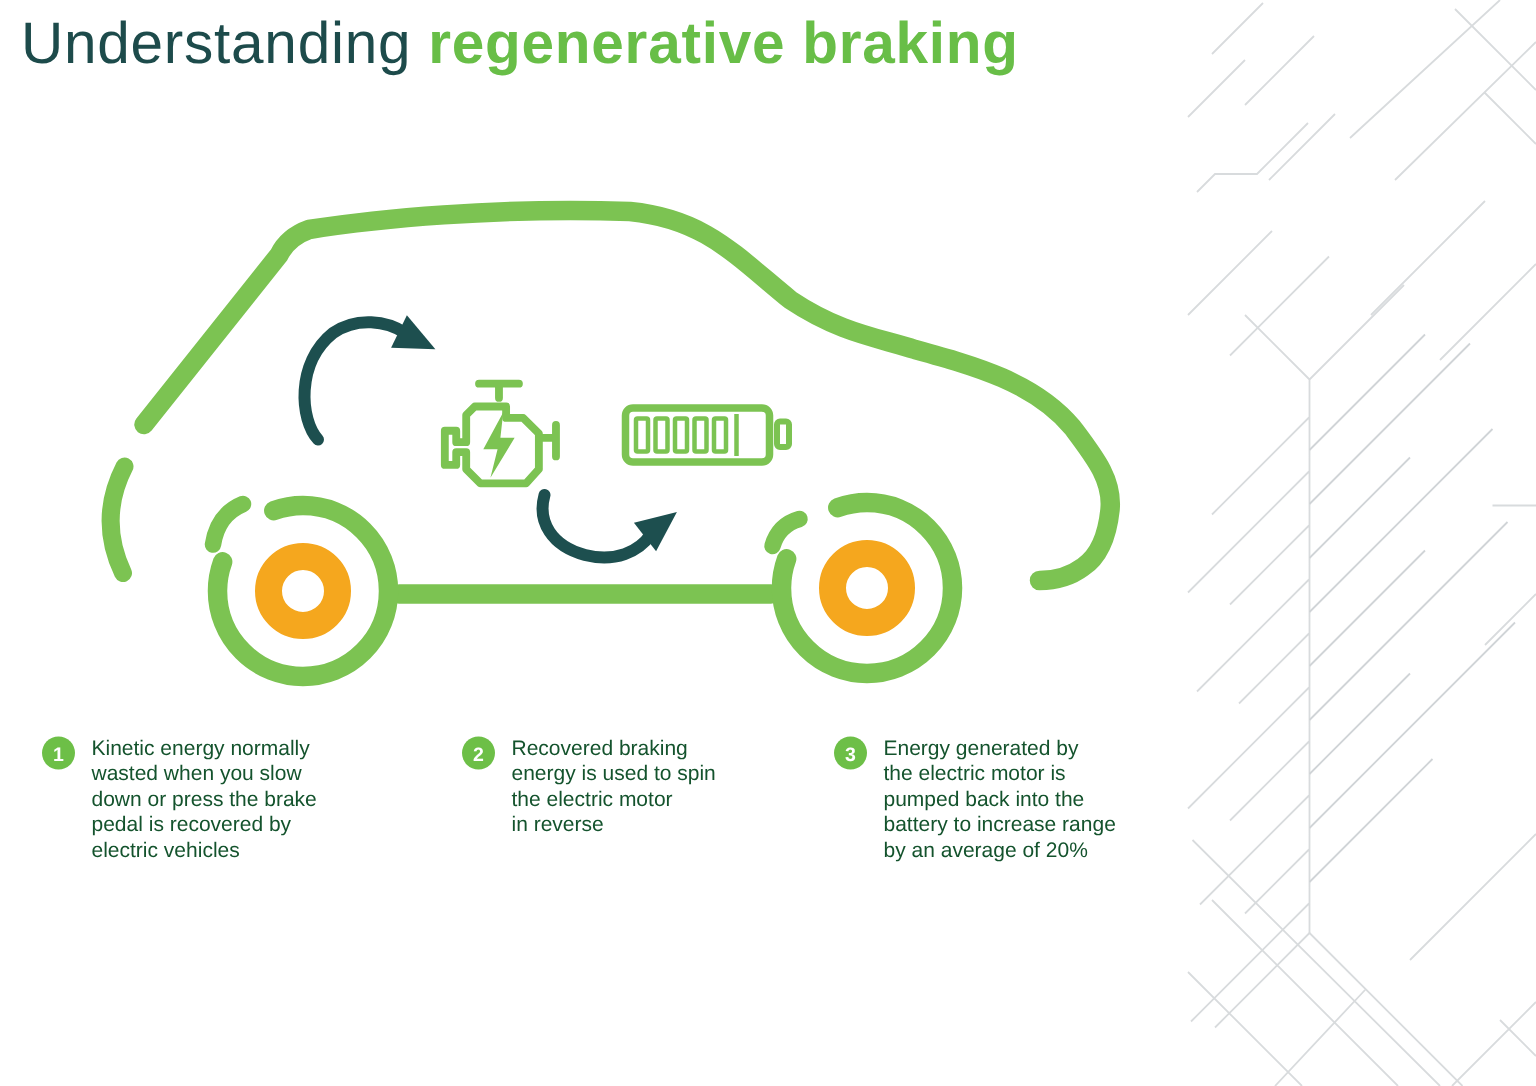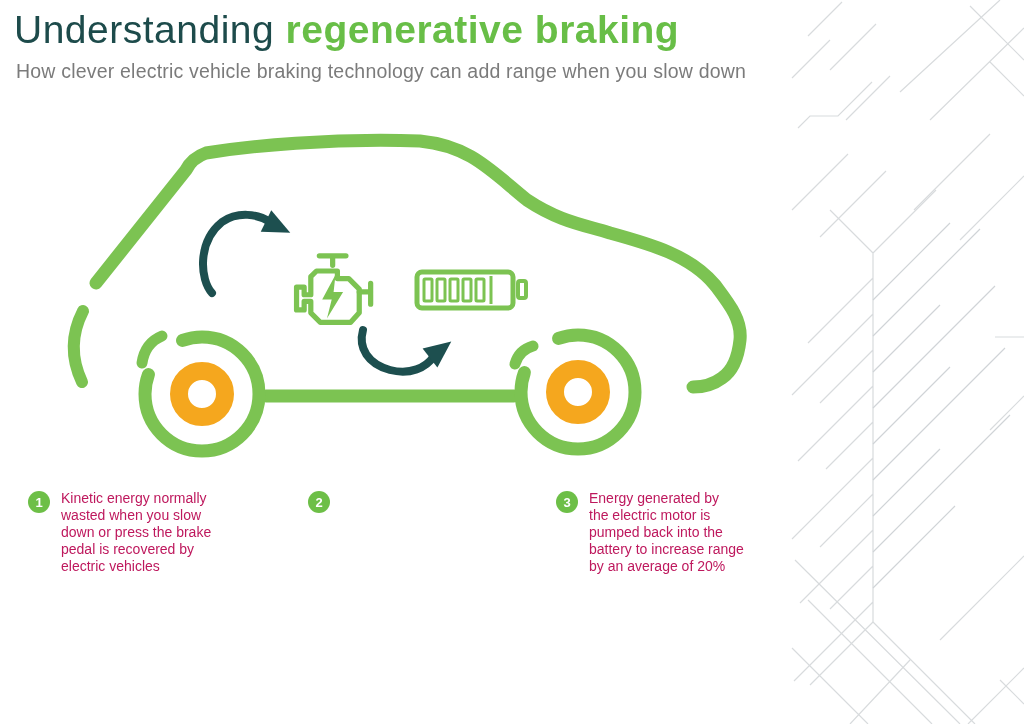--- a/index.html
+++ b/index.html
@@ -26,32 +26,31 @@
   .step{position:absolute;display:flex;gap:11px;align-items:flex-start;}
   .step-1{left:28px;top:490px;width:215px;}
   .step-2{left:308px;top:490px;width:200px;}
   .step-3{left:556px;top:490px;width:225px;}
   .badge{
     flex:none;width:22px;height:22px;border-radius:50%;background:#6dbf47;
     color:#fff;font-size:13px;font-weight:700;display:flex;align-items:center;justify-content:center;
     margin-top:1px;
   }
   .step-text{
-    font-size:14px;line-height:17px;color:#be185d;font-weight:400;
+    font-size:14px;line-height:17px;color:#14532d;font-weight:400;
     white-space:pre-line;
   }
   .step-text .bold{font-weight:400;}
 </style>
 </head>
 <body>
 
 <div class="page">
 
   <h1 class="title"><span>Understanding </span><span class="bold">regenerative braking</span></h1>
-  <p class="subtitle">How clever electric vehicle braking technology can add range when you slow down</p>
 
   <svg class="deco-svg" width="234" height="724" viewBox="0 0 234 724" aria-hidden="true">
     <g fill="none" stroke="#d8dbdd" stroke-width="1.2">
       <path d="M18 36 L52 2 M2 78 L40 40 M40 70 L86 24 M8 128 L20 116 L48 116 L82 82 M56 120 L100 76 M2 210 L58 154 M30 237 L96 171 M110 92 L210 0 M140 120 L234 28 M124 210 L200 134 M170 240 L234 176 M180 6 L234 60 M200 62 L234 96 M205 337 L234 337 M200 430 L234 396"></path>
       <path d="M83 253 L83 622 M40 210 L83 253 M83 253 L146 190 M83 278 L18 343 M83 314 L2 395 M83 350 L30 403 M83 386 L8 461 M83 422 L36 469 M83 458 L2 539 M83 494 L30 547 M83 530 L10 603 M83 566 L40 609 M83 602 L4 681"></path>
       <path stroke="#d0d4d7" d="M83 300 L160 223 M83 336 L190 229 M83 372 L150 305 M83 408 L205 286 M83 444 L160 367 M83 480 L215 348 M83 516 L150 449 M83 552 L220 415 M83 588 L165 506"></path>
       <path d="M5 560 L170 724 M18 600 L142 724 M2 648 L78 724 M83 622 L185 724 M83 622 L20 685 M150 640 L234 556 M178 724 L234 668 M210 680 L234 704 M120 660 L60 724"></path>
     </g>
   </svg>
 
@@ -112,20 +111,24 @@
     <div class="badge">1</div>
     <div class="step-text">Kinetic energy normally
 wasted when you slow
 down or press the brake
 pedal is recovered by
 electric vehicles</div>
   </div>
 
   <div class="step step-2">
     <div class="badge">2</div>
+    <div class="step-text">Recovered braking
+energy is used to spin
+the electric motor
+in reverse</div>
   </div>
 
   <div class="step step-3">
     <div class="badge">3</div>
     <div class="step-text"><span>Energy generated by
 the electric motor is
 pumped back into the
 battery </span><span class="bold">to increase range
 by an average of 20%</span></div>
   </div>

